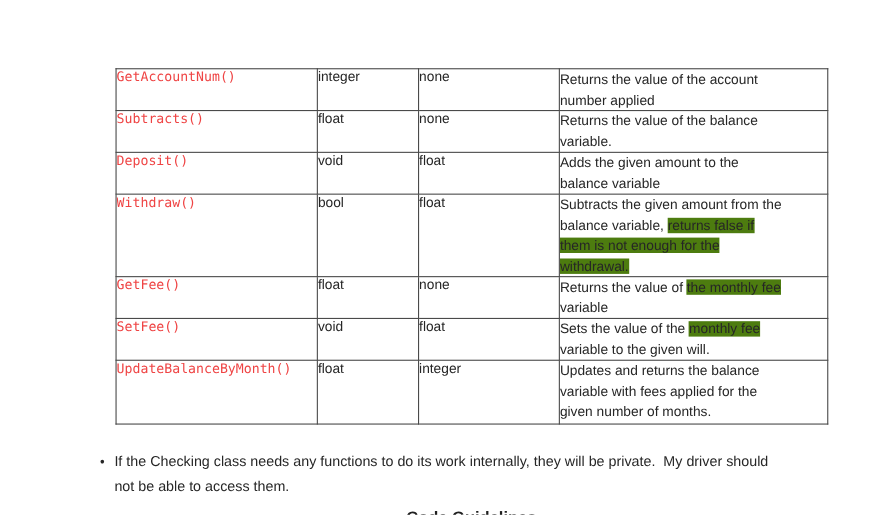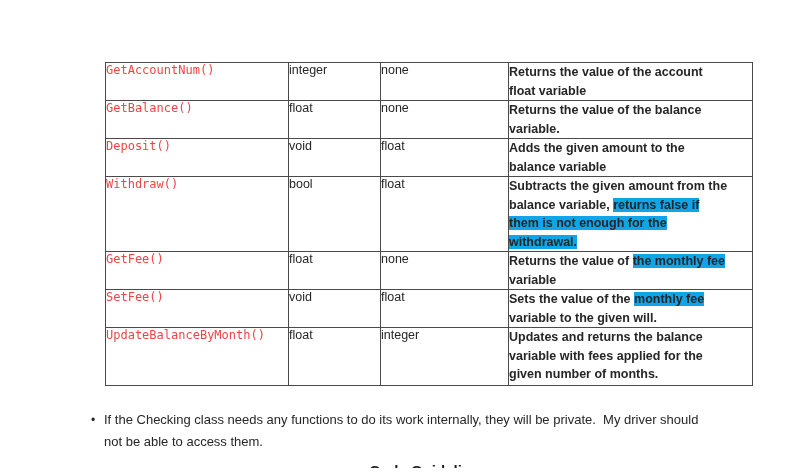--- a/index.html
+++ b/index.html
@@ -43,24 +43,23 @@
   }
   .cell-type {
     font-size: 12.5px;
     padding: 5px 4px 2px 6px;
     margin-left: 30px;
   }
   .cell-desc {
     font-size: 12.5px;
     line-height: 18.5px;
     padding: 1px 4px 2px 6px;
-    font-weight: bold;
   }
   .desc-line { white-space: pre-wrap; }
-  .hl { background: #0ea5e9; }
+  .hl { background: #4d7c0f; }
 
   
   .bullet-note {
     position: absolute;
     left: 91px; top: 409px;
     width: 690px;
     font-size: 13px;
     line-height: 22px;
   }
   .bullet-marker {
@@ -100,25 +99,25 @@
       <col style="width:128px">
       <col style="width:244px">
   </colgroup>
   <tbody>
     <tr>
       <td class="cell-fn">GetAccountNum()</td>
       <td class="cell-type">integer</td>
       <td class="cell-type">none</td>
       <td class="cell-desc">
           <div class="desc-line"><span>Returns the value of the account</span></div>
-          <div class="desc-line"><span>float variable</span></div>
+          <div class="desc-line"><span>number applied</span></div>
         </td>
     </tr>
     <tr>
-      <td class="cell-fn">GetBalance()</td>
+      <td class="cell-fn">Subtracts()</td>
       <td class="cell-type">float</td>
       <td class="cell-type">none</td>
       <td class="cell-desc">
           <div class="desc-line"><span>Returns the value of the balance</span></div>
           <div class="desc-line"><span>variable.</span></div>
         </td>
     </tr>
     <tr>
       <td class="cell-fn">Deposit()</td>
       <td class="cell-type">void</td>

